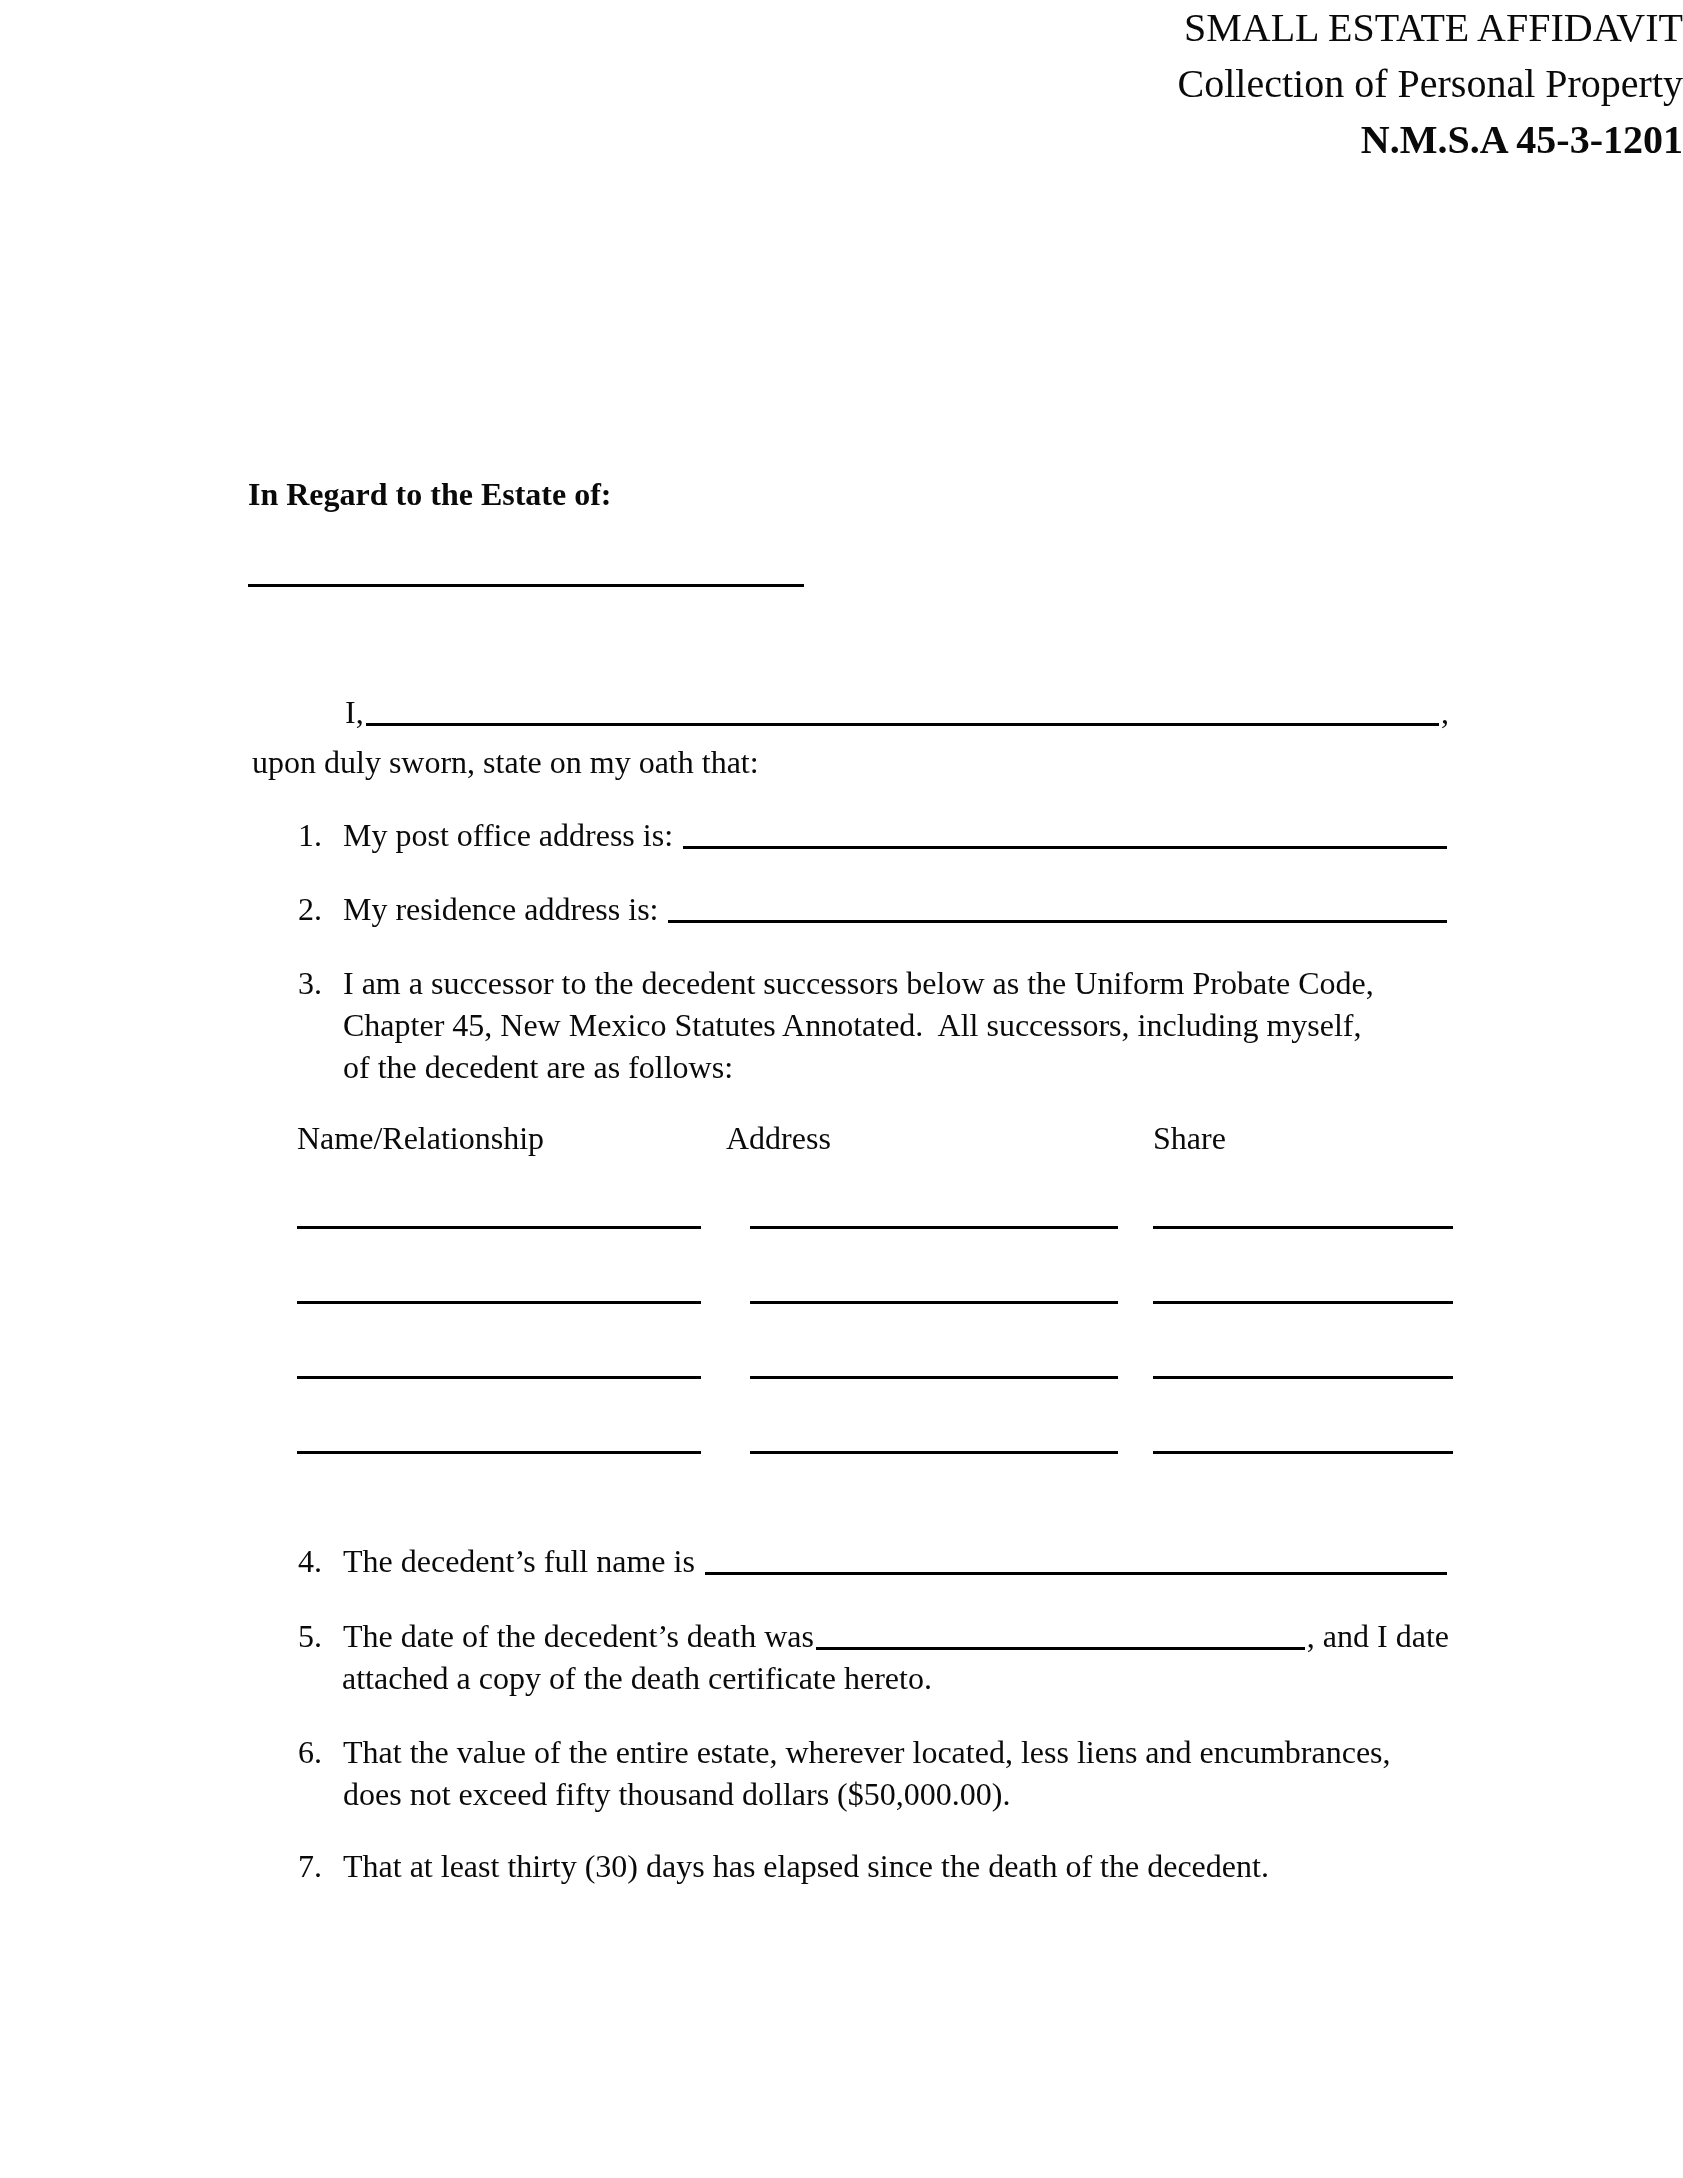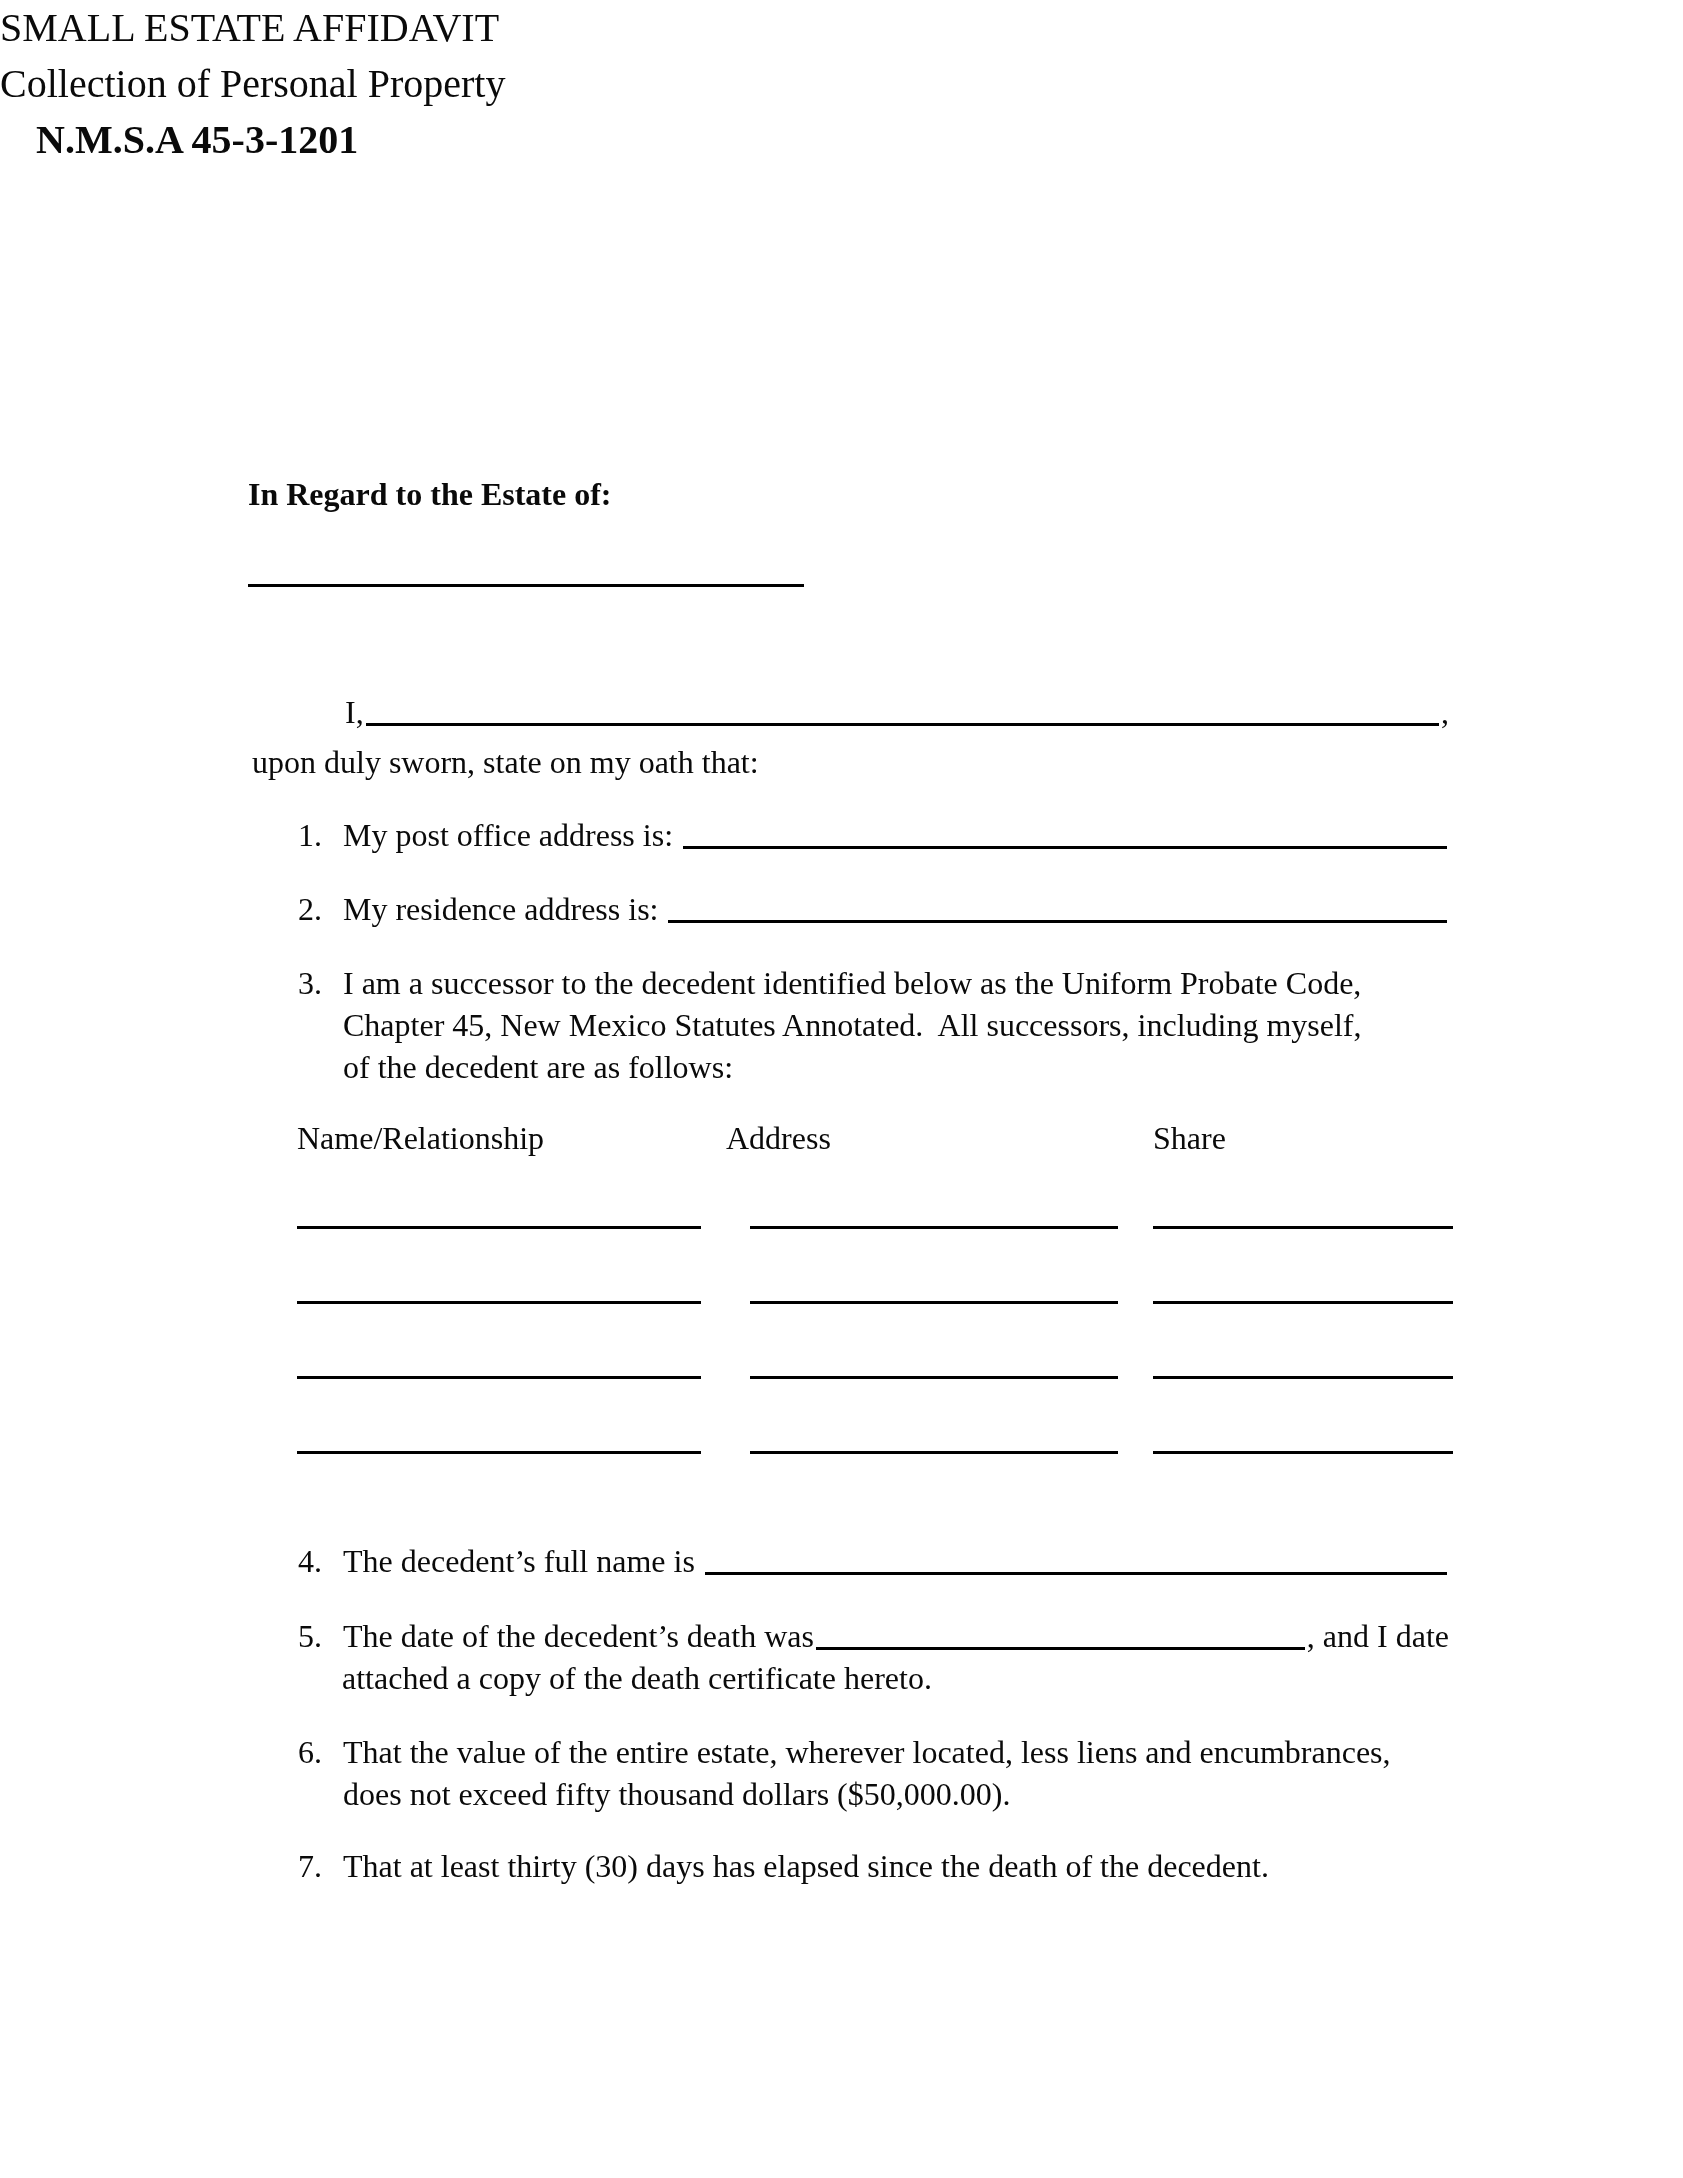--- a/index.html
+++ b/index.html
@@ -14,21 +14,21 @@
     position:absolute; left:0; top:0;
     width:1683px; height:2178px;
     background:#ffffff;
     overflow:hidden;
   }
   .abs { position:absolute; }
 
   
   .title-block {
     left:0; top:190; width:1683px;
-    text-align:left;
+    text-align:right;
     font-size:40px; line-height:56px;
   }
   .title-bold { font-weight:bold;margin-left:36px; }
 
   
   .body-text { font-size:32px; line-height:42px; }
   .bold { font-weight:bold; }
 
   
   .fill {
@@ -113,21 +113,21 @@
 
   <div class="abs body-text item" style="top:888px;">
     <span class="num">2.</span>
     <span class="itext">My residence address is: </span>
     <span class="fill"></span>
   </div>
 
   <div class="abs body-text item-multiline" style="top:962px;">
     <span class="num">3.</span>
     <span class="wrap-lines">
-      <span class="line">I am a successor to the decedent identified below as the Uniform Probate Code,</span>
+      <span class="line">I am a successor to the decedent successors below as the Uniform Probate Code,</span>
       <span class="line">Chapter 45, New Mexico Statutes Annotated.  All successors, including myself,</span>
       <span class="line">of the decedent are as follows:</span>
     </span>
   </div>
 
   <div class="abs body-text succ-header">
     <span class="h1">Name/Relationship</span>
     <span class="h2">Address</span>
     <span class="h3">Share</span>
   </div>

